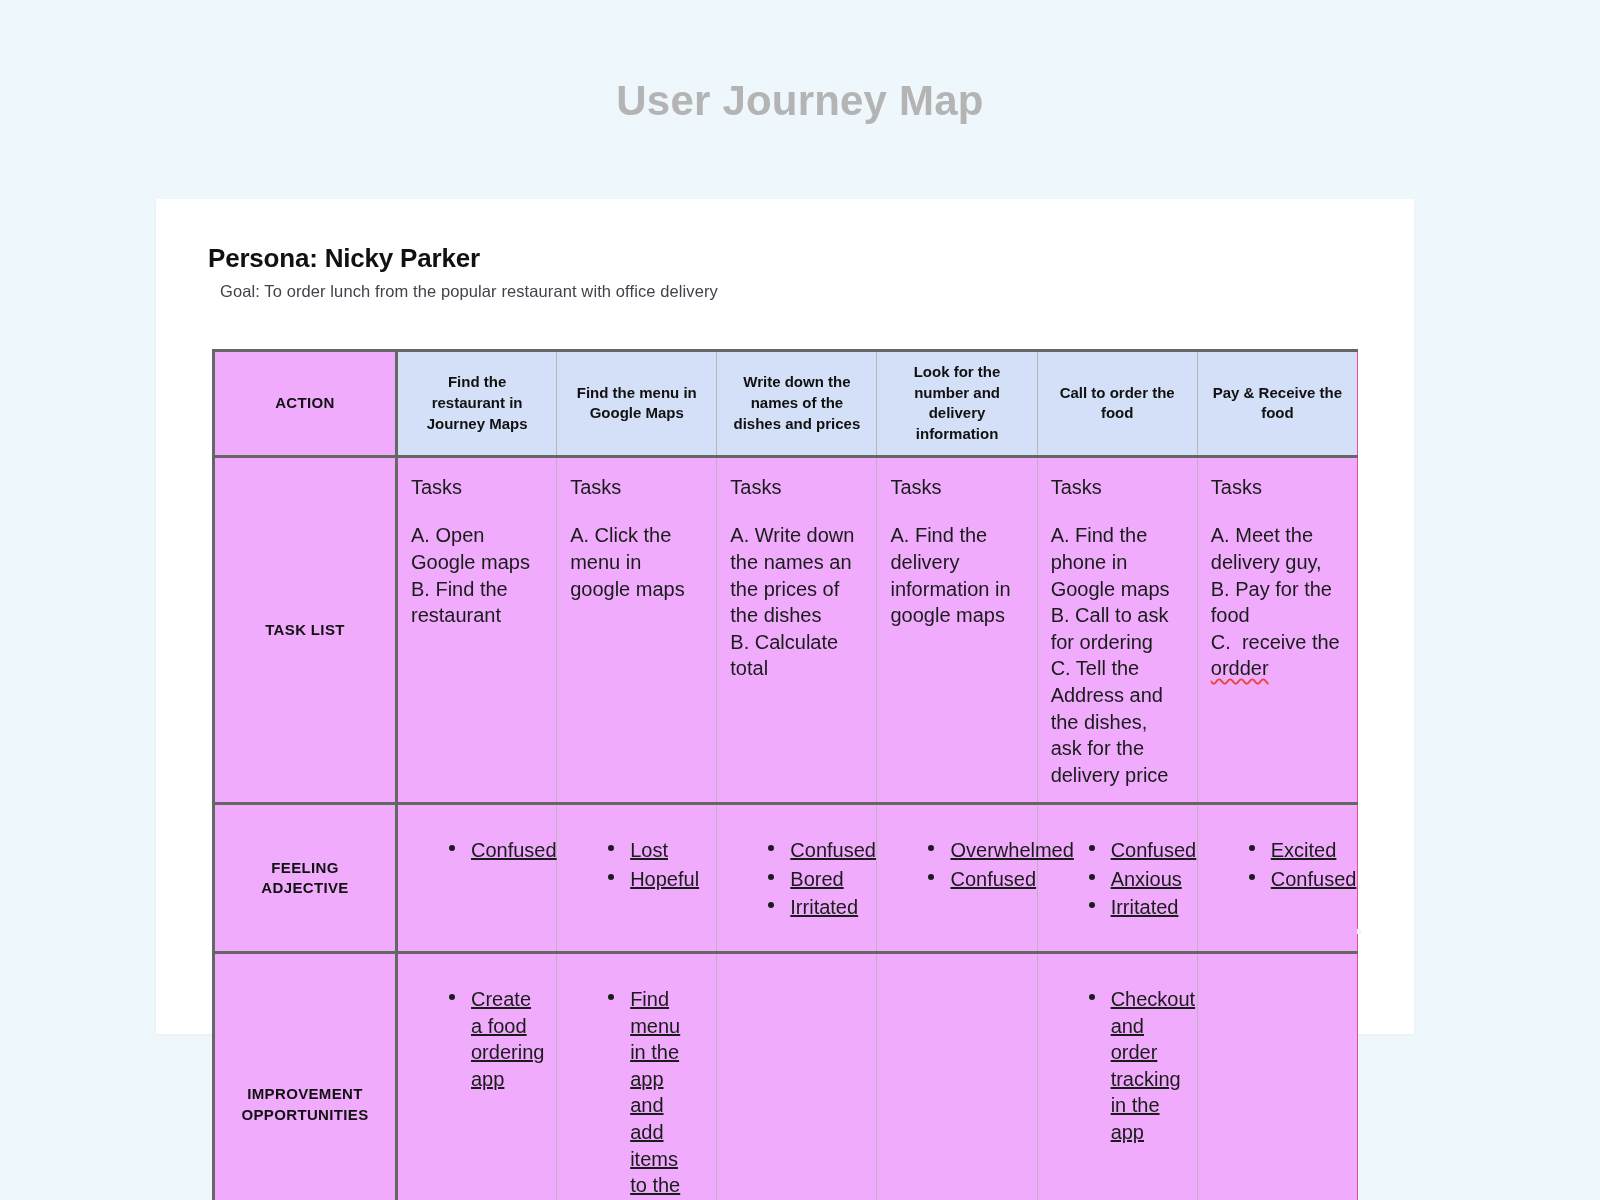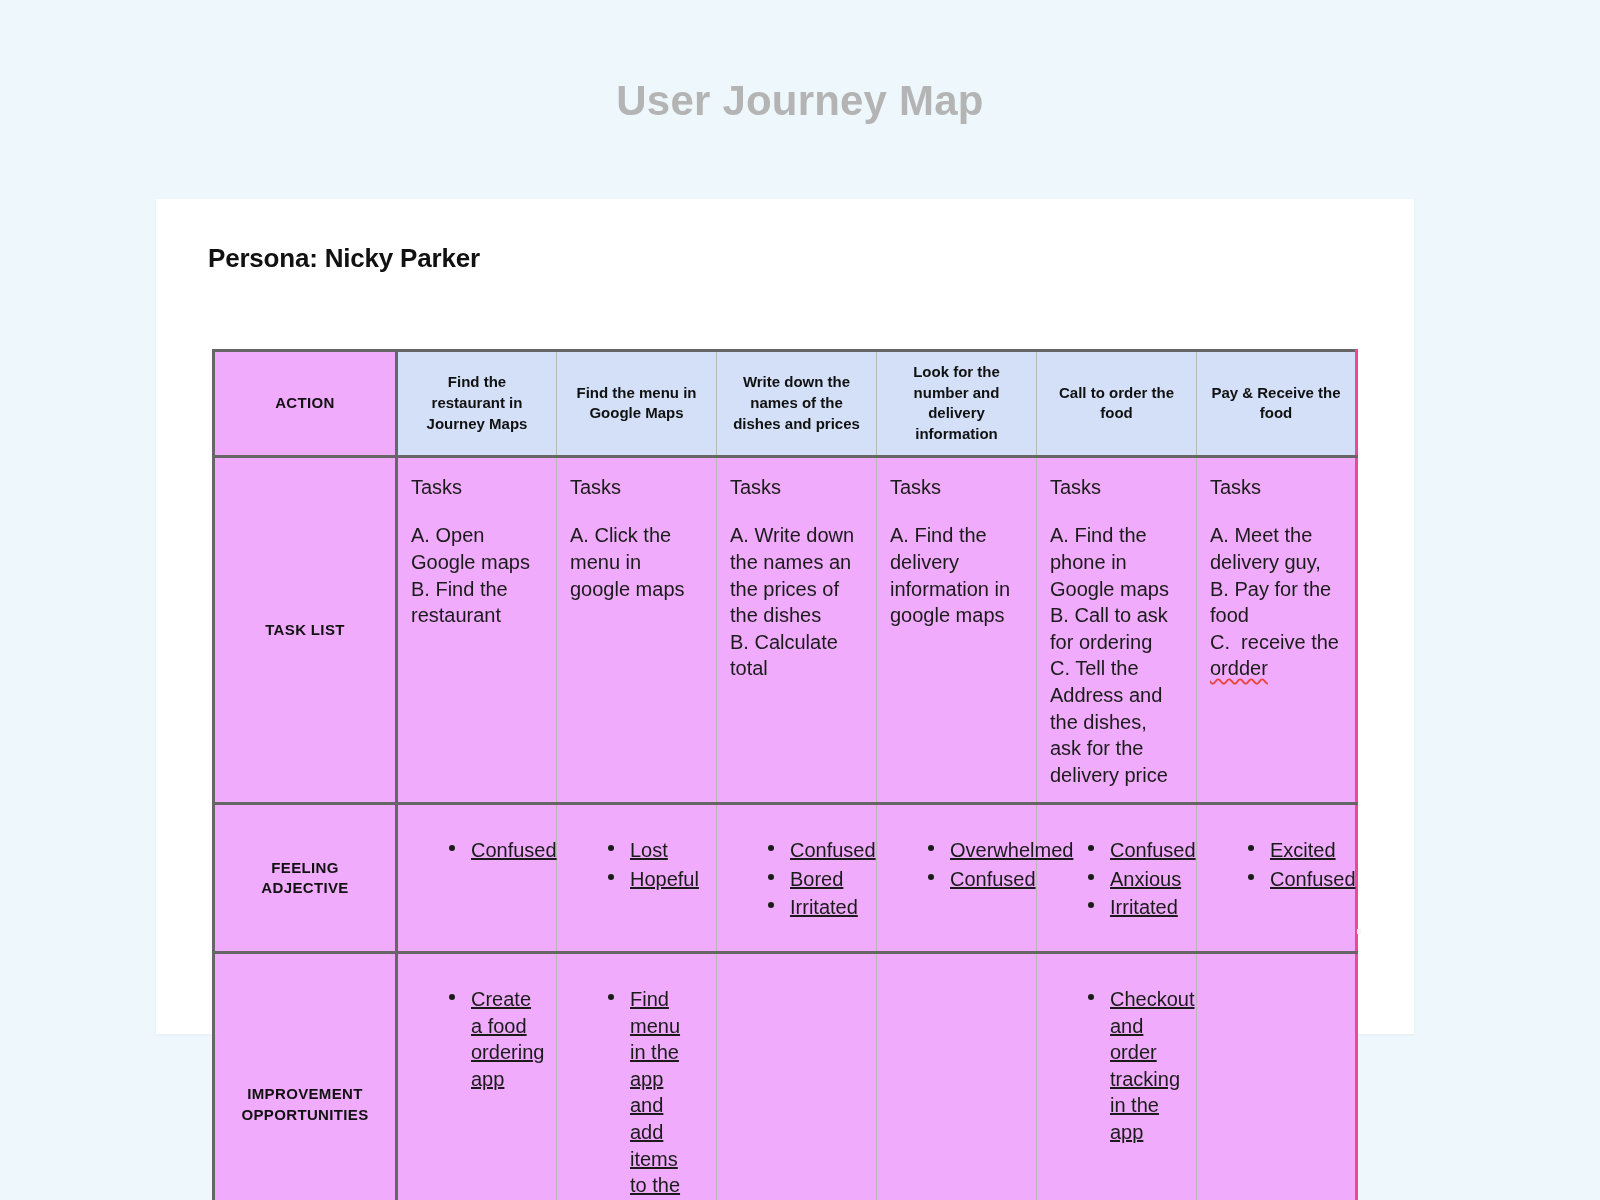--- a/index.html
+++ b/index.html
@@ -67,21 +67,21 @@
     background: #f0abfc;
     border-left: 1px solid #b7b7b7;
     border-right: 1px solid #b7b7b7;
     border-top: 3px solid #666666;
     border-bottom: 3px solid #666666;
     padding: 0;
   }
 
   
   .journey-table tr td:first-child { border-left: 3px solid #666666; }
-  .journey-table tr td:last-child  { border-right: 3px solid #ec4899; }
+  .journey-table tr td:last-child  { border-right: 1px solid #ec4899; }
 
   
   .row-label {
     width: 164px;
     text-align: center;
     vertical-align: middle !important;
     font-size: 15px;
     font-weight: bold;
     color: #111111;
     letter-spacing: 0.35px;
@@ -157,20 +157,21 @@
   }
 </style>
 </head>
 <body>
 
 <h1 class="page-title">User Journey Map</h1>
 
 <div class="card">
 
   <div class="persona-name">Persona: Nicky Parker</div>
+  <div class="persona-goal">Goal: To order lunch from the popular restaurant with office delivery</div>
 
   <table class="journey-table">
     <tbody>
       <tr class="head-row">
         <td class="row-label">ACTION</td>
         <td class="col-head">Find the restaurant in Journey Maps</td>
         <td class="col-head">Find the menu in Google Maps</td>
         <td class="col-head">Write down the names of the dishes and prices</td>
         <td class="col-head">Look for the number and delivery information</td>
         <td class="col-head">Call to order the food</td>

